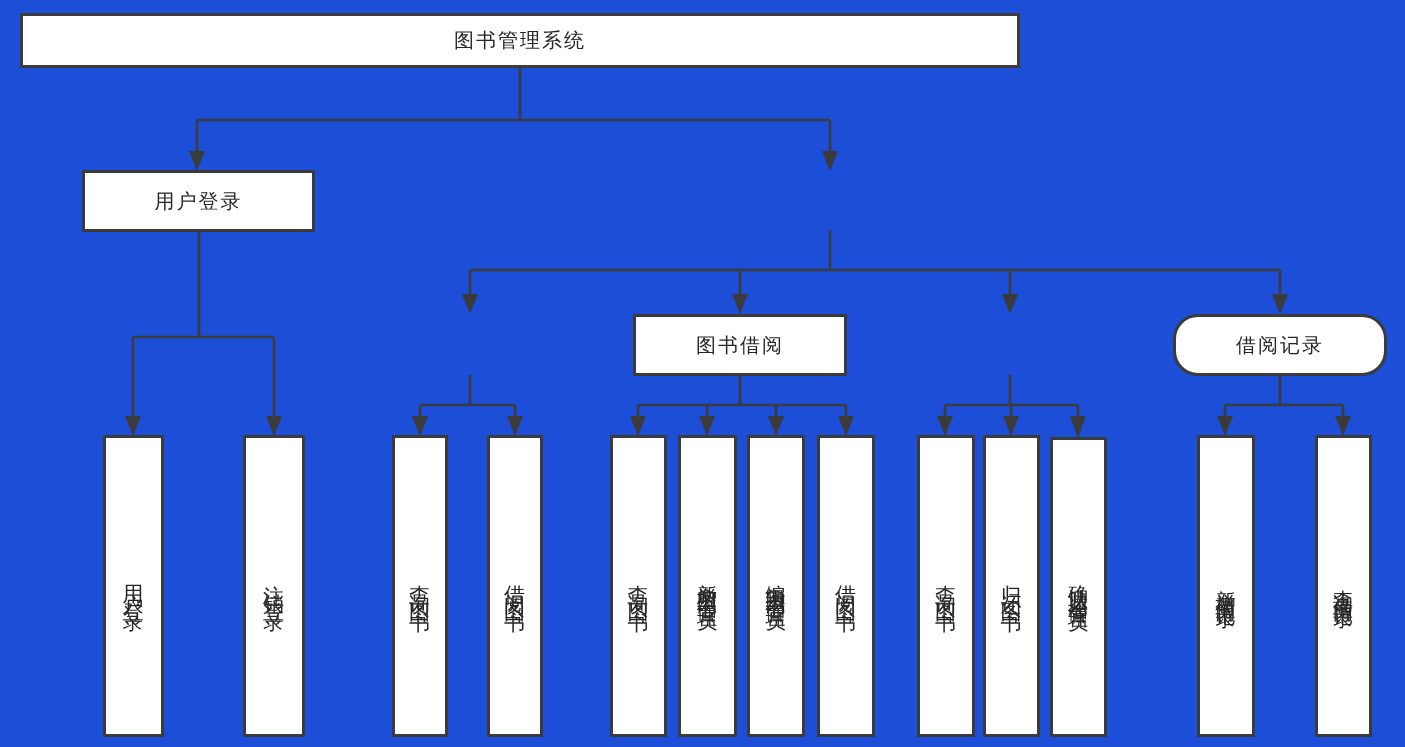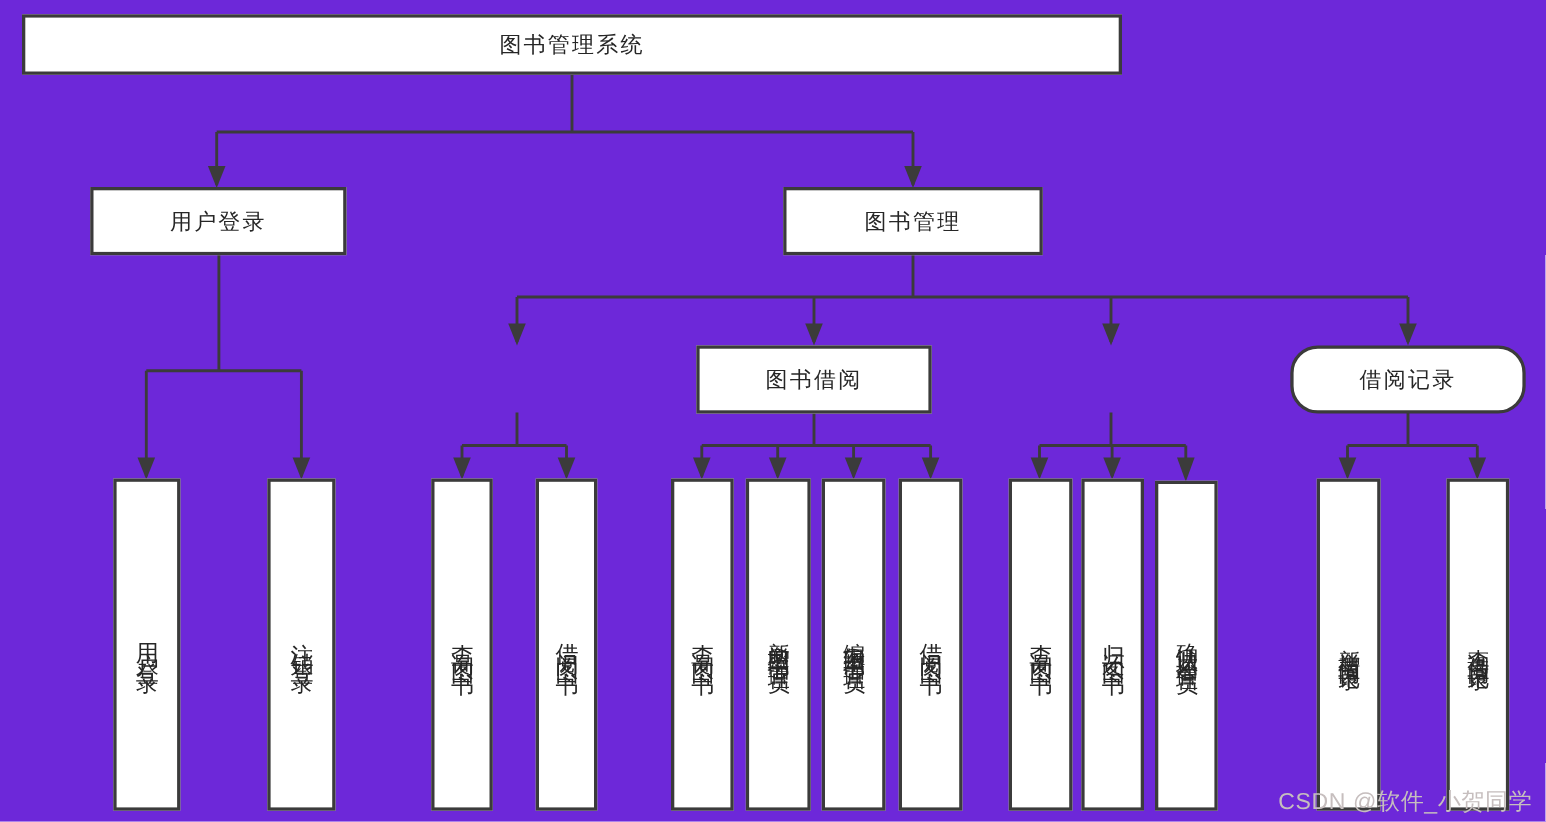--- a/index.html
+++ b/index.html
@@ -1,19 +1,19 @@
 <!DOCTYPE html>
 <html><head>
 <meta charset="utf-8">
 <style>
   html,body{margin:0;padding:0;background:#ffffff;}
   #canvas{
     position:relative;
     width:1405px;height:747px;
-    background:#6d28d9;
+    background:#1d4ed8;
     font-family:"Liberation Sans","DejaVu Sans",sans-serif;
     overflow:hidden;
   }
   .box{
     position:absolute;
     background:#ffffff;
     border:3px solid #3b3b3b;
     box-sizing:border-box;
     display:flex;
     align-items:center;
@@ -98,23 +98,20 @@
     </g>
   </svg>
 
   <div class="box" style="left:20px;top:13px;width:1000px;height:55px;">
     <span class="h-label">图书管理系统</span>
   </div>
 
   <div class="box" style="left:82px;top:170px;width:233px;height:62px;">
     <span class="h-label">用户登录</span>
   </div>
-  <div class="box" style="left:712px;top:170px;width:236px;height:62px;">
-    <span class="h-label">图书管理</span>
-  </div>
 
   <div class="box" style="left:633px;top:314px;width:214px;height:62px;">
     <span class="h-label">图书借阅</span>
   </div>
   <div class="box" style="left:1173px;top:314px;width:214px;height:62px;border-radius:25px;">
     <span class="h-label">借阅记录</span>
   </div>
 
   <div class="box" style="left:103px;top:435px;width:61px;height:302px;">
     <span class="v-label">用户登录</span>
@@ -153,15 +150,14 @@
     <span class="v-label long">确认归还（管理员）</span>
   </div>
 
   <div class="box" style="left:1197px;top:435px;width:58px;height:302px;">
     <span class="v-label long">新增借阅记录</span>
   </div>
   <div class="box" style="left:1315px;top:435px;width:57px;height:302px;">
     <span class="v-label long">查询借阅记录</span>
   </div>
 
-  <div id="watermark" style="color: rgb(198, 190, 190);">CSDN @软件_小贺同学</div>
 
 </div>
 
 </body></html>

